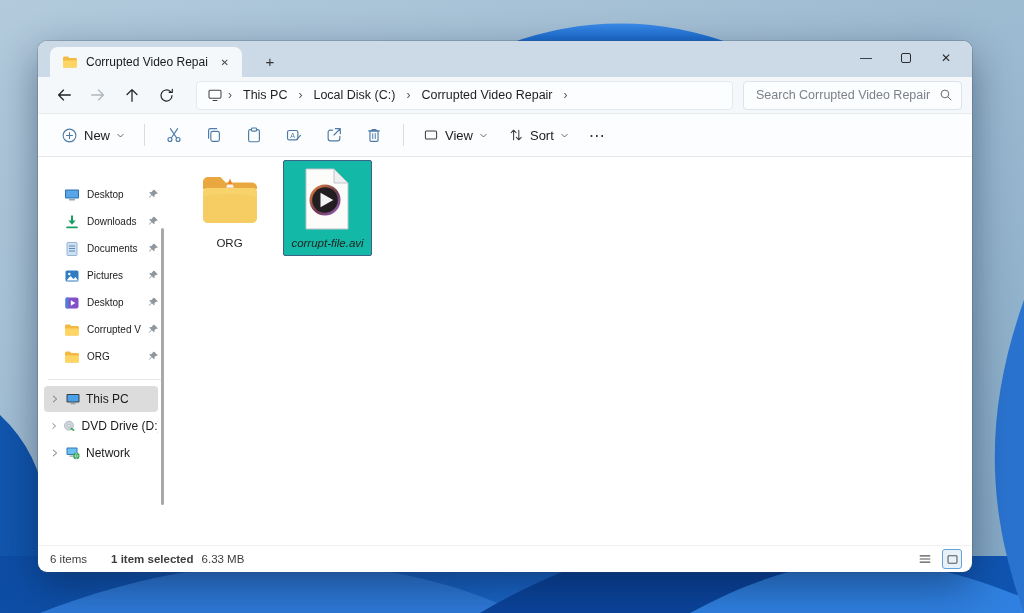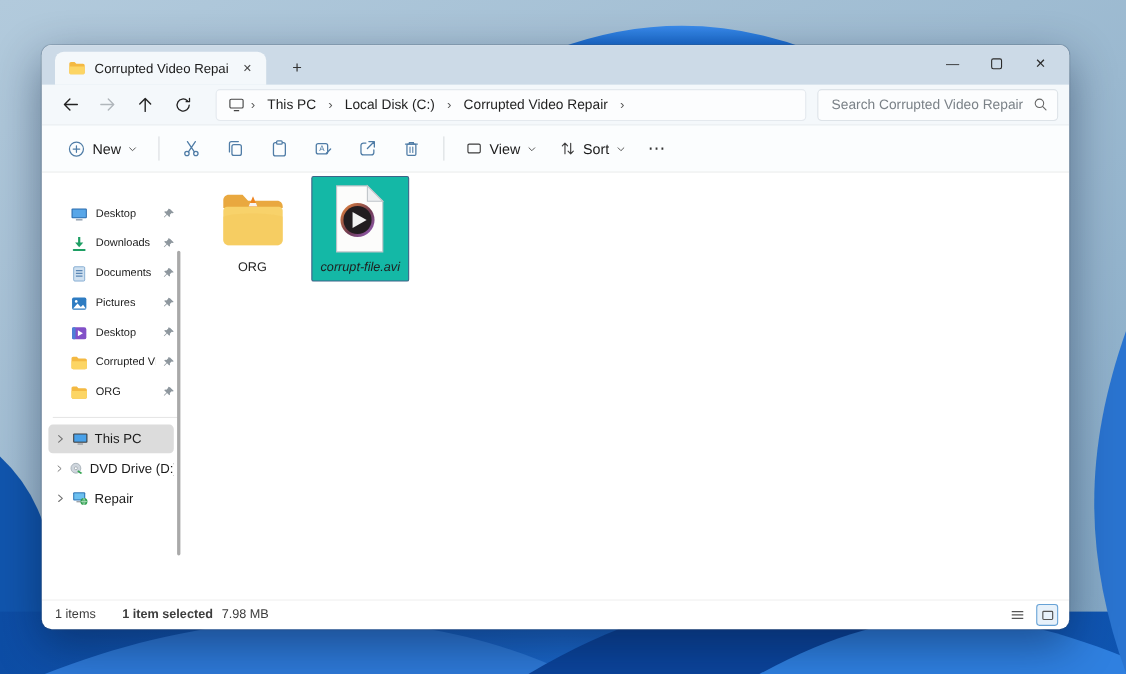--- a/index.html
+++ b/index.html
@@ -378,21 +378,21 @@
         <svg width="10" height="10" viewBox="0 0 12 12">
             <path d="M4 2.5L8 6l-4 3.5" stroke="#707070" stroke-width="1.2" fill="none" stroke-linecap="round" stroke-linejoin="round"></path>
           </svg>
         <svg width="16" height="16" viewBox="0 0 16 16">
             <rect x="1.5" y="2.5" width="11" height="7.5" rx="1" fill="#3178b8"></rect>
             <rect x="2.5" y="3.5" width="9" height="5.5" fill="#6cc0f0"></rect>
             <rect x="4.5" y="10.5" width="5" height="1.2" fill="#9aa0a6"></rect>
             <circle cx="11.3" cy="11" r="3.2" fill="#2f9e4f"></circle>
             <path d="M8.4 11h5.8M11.3 8c1.3 1.9 1.3 4.1 0 6-1.3-1.9-1.3-4.1 0-6z" stroke="#d8f3e0" stroke-width="0.55" fill="none"></path>
           </svg>
-        <span class="tree-label">Repair</span>
+        <span class="tree-label">Network</span>
       </div>
 
       <div class="side-scrollbar"></div>
     </div>
 
     <div class="content">
 
       <div class="file-tile">
         <div class="file-icon">
           <svg width="64" height="64" viewBox="0 0 64 64">
@@ -424,23 +424,23 @@
             <path d="M22.5 25.8l12.8 7.2-12.8 7.2z" fill="#f2f2f2"></path>
           </svg>
         </div>
         <div class="file-label">corrupt-file.avi</div>
       </div>
 
     </div>
   </div>
 
   <div class="statusbar">
-    <span class="status-items">1 items</span>
+    <span class="status-items">6 items</span>
     <span class="status-sel">1 item selected</span>
-    <span>7.98 MB</span>
+    <span>6.33 MB</span>
     <div class="status-right">
       <div class="view-toggle">
         <svg width="14" height="14" viewBox="0 0 16 16">
             <path d="M2 4.5h12M2 8h12M2 11.5h12" stroke="#555" stroke-width="1.3"></path>
           </svg>
       </div>
       <div class="view-toggle active">
         <svg width="13" height="13" viewBox="0 0 16 16">
             <rect x="2.5" y="3.5" width="11" height="9" rx="1" stroke="#555" stroke-width="1.3" fill="none"></rect>
           </svg>

